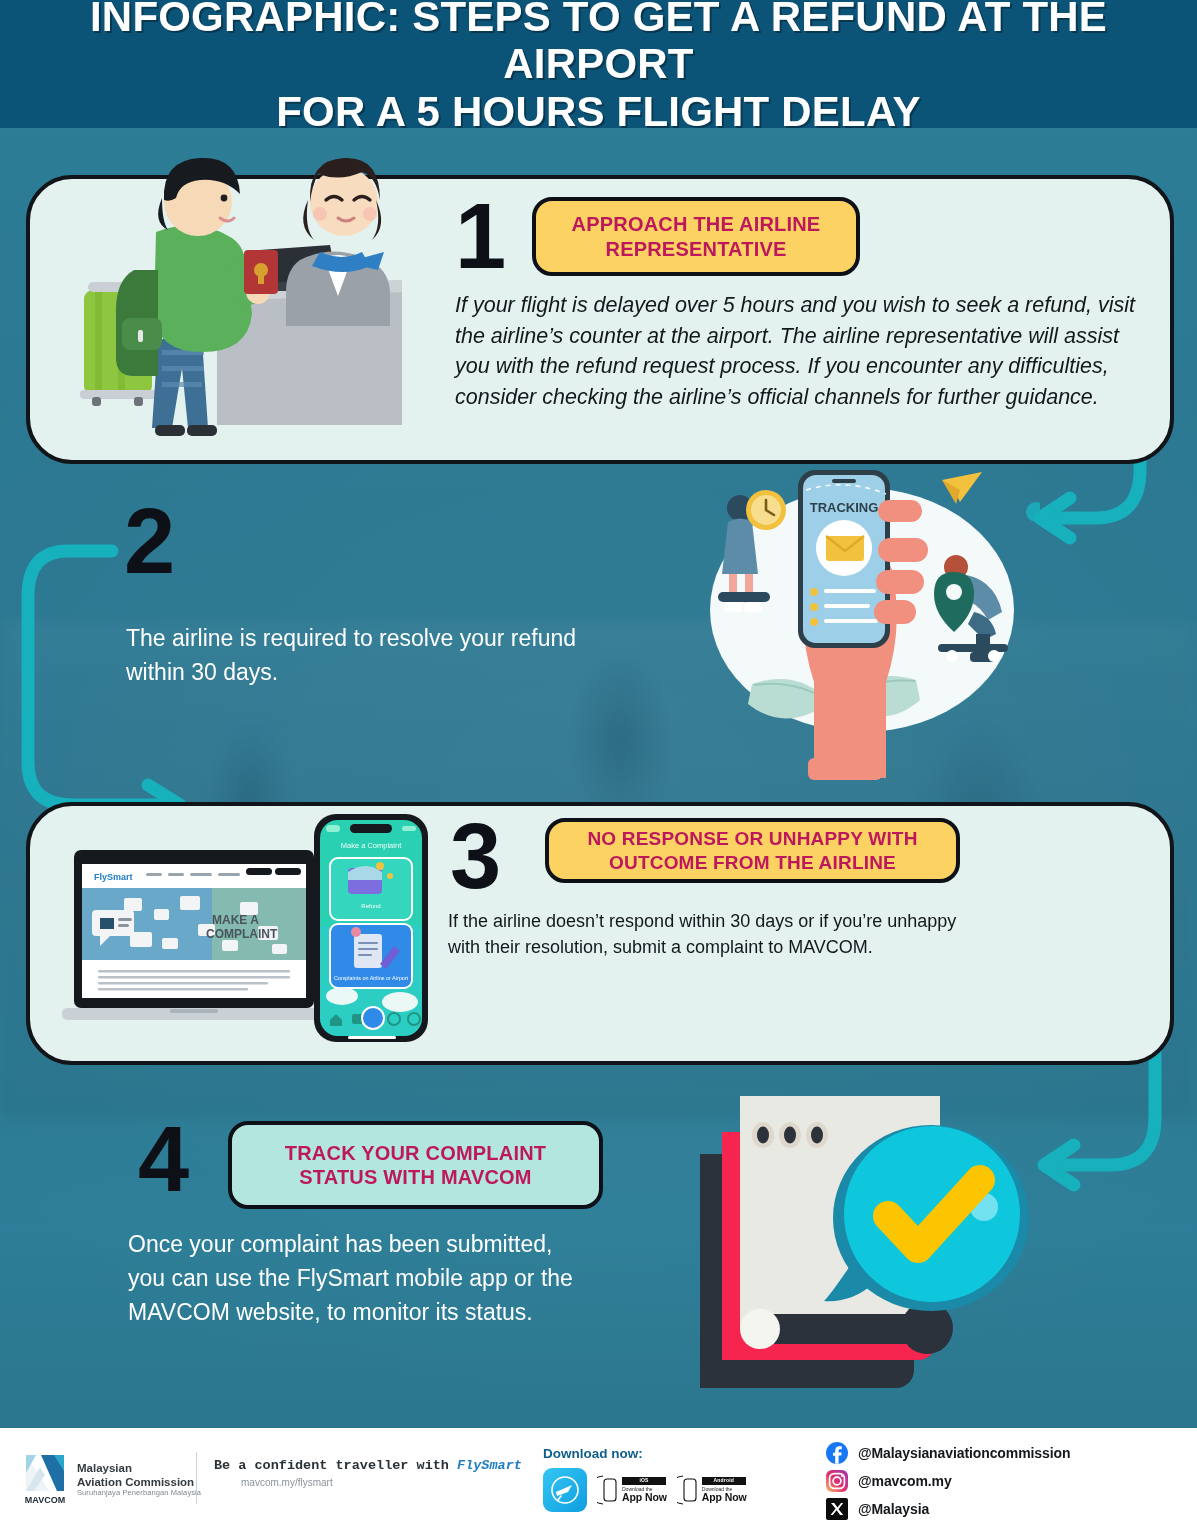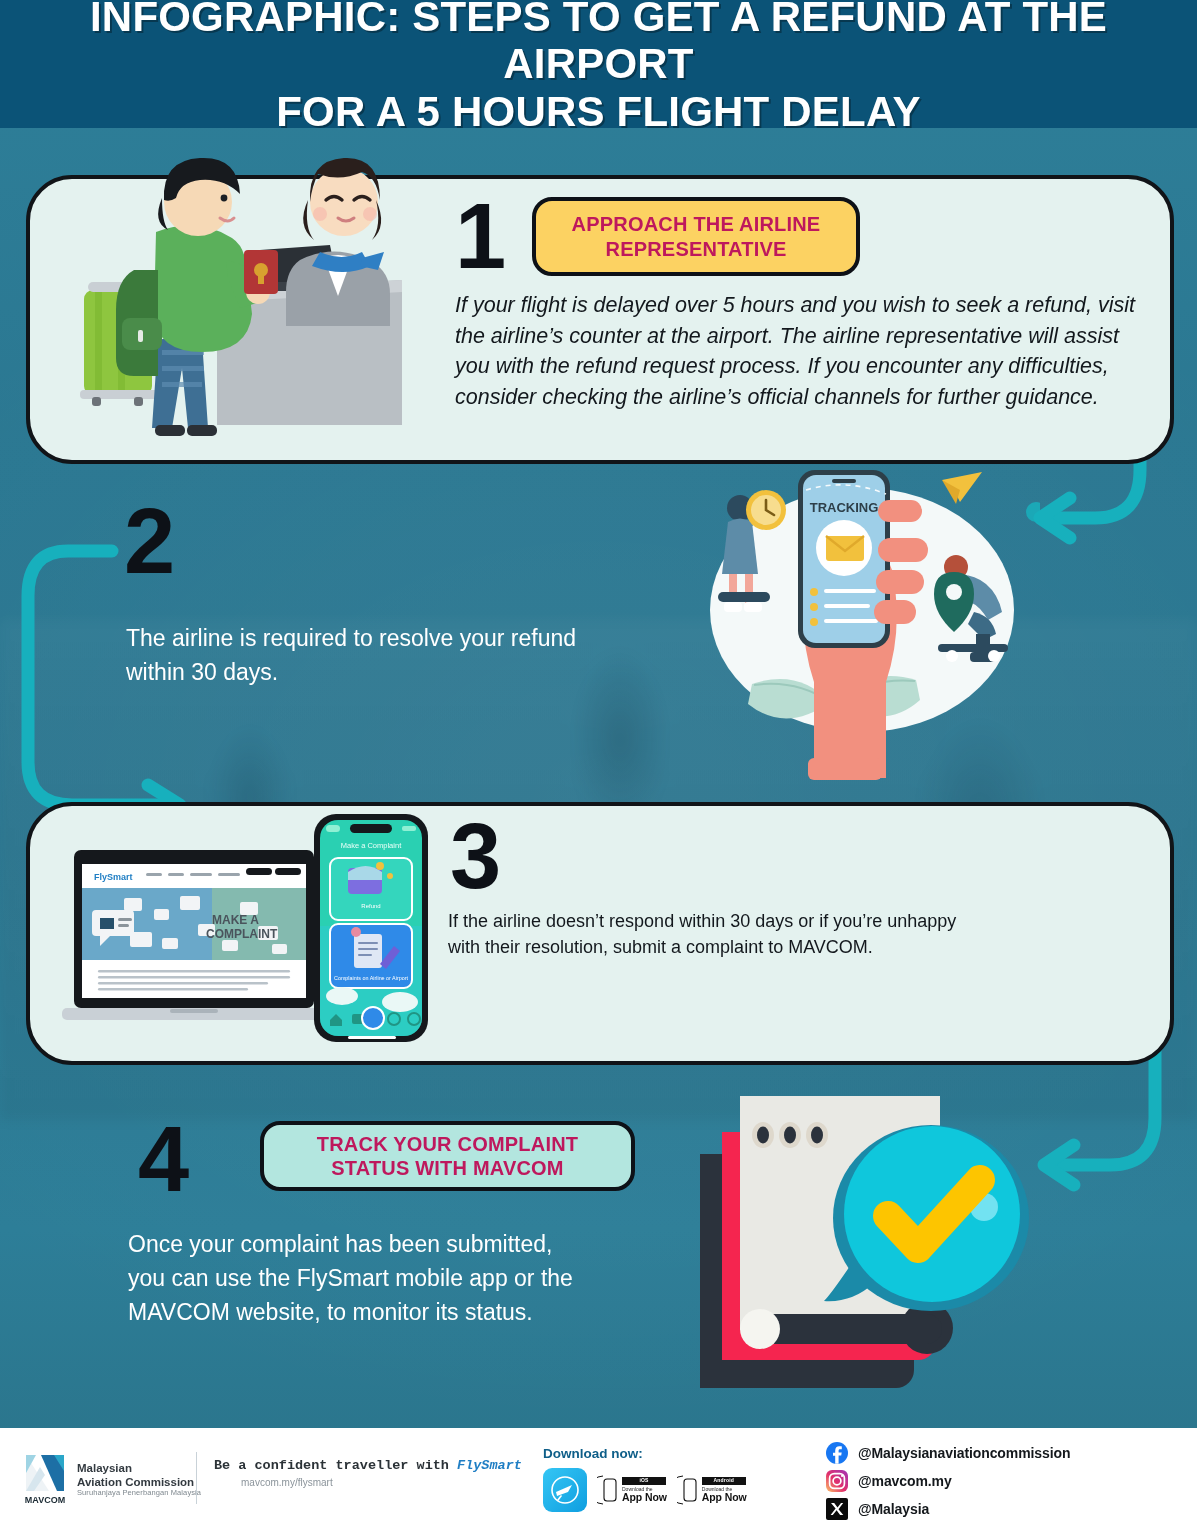--- a/index.html
+++ b/index.html
@@ -365,24 +365,30 @@
       <path d="M268 214 l6 -6 l6 6 l0 6 l-12 0 z"></path>
       <rect x="290" y="208" width="12" height="10" rx="2"></rect>
       <circle cx="332" cy="213" r="6" fill="none" stroke="#1f8f7e" stroke-width="2"></circle>
       <circle cx="352" cy="213" r="6" fill="none" stroke="#1f8f7e" stroke-width="2"></circle>
     </g>
     <circle cx="311" cy="212" r="11" fill="#2f8ae8" stroke="#ffffff" stroke-width="2"></circle>
     <rect x="286" y="230" width="48" height="3" rx="1.5" fill="#ffffff"></rect>
   </svg>
 
   <div class="stepnum" style="left:450px;top:810px;">3</div>
+  <div class="pill yellow" style="left:545px;top:818px;width:415px;height:65px;font-size:19px;">
+    <div>
+      <span>NO RESPONSE OR UNHAPPY WITH</span><br>
+      <span>OUTCOME FROM THE AIRLINE</span>
+    </div>
+  </div>
   <div class="body-dark" style="left:448px;top:908px;width:540px;font-size:18px;line-height:1.46;">If the airline doesn’t respond within 30 days or if you’re unhappy with their resolution, submit a complaint to MAVCOM.</div>
 
   <div class="stepnum" style="left:138px;top:1113px;">4</div>
-  <div class="pill mint" style="left:228px;top:1121px;width:375px;height:70px;margin-left:32px;">
+  <div class="pill mint" style="left:228px;top:1121px;width:375px;height:88px;">
     <div>
       <span>TRACK YOUR COMPLAINT</span><br>
       <span>STATUS WITH MAVCOM</span>
     </div>
   </div>
   <div class="body-light" style="left:128px;top:1228px;width:460px;">Once your complaint has been submitted, you can use the FlySmart mobile app or the MAVCOM website, to monitor its status.</div>
 
   <svg class="illus" style="left:680px;top:1082px;" width="360" height="330" viewBox="0 0 360 330">
     <path d="M20 72 h214 v216 a18 18 0 0 1 -18 18 h-196 z" fill="#2b323c"></path>
     <path d="M42 50 h214 v210 a18 18 0 0 1 -18 18 h-196 z" fill="#f5254f"></path>

